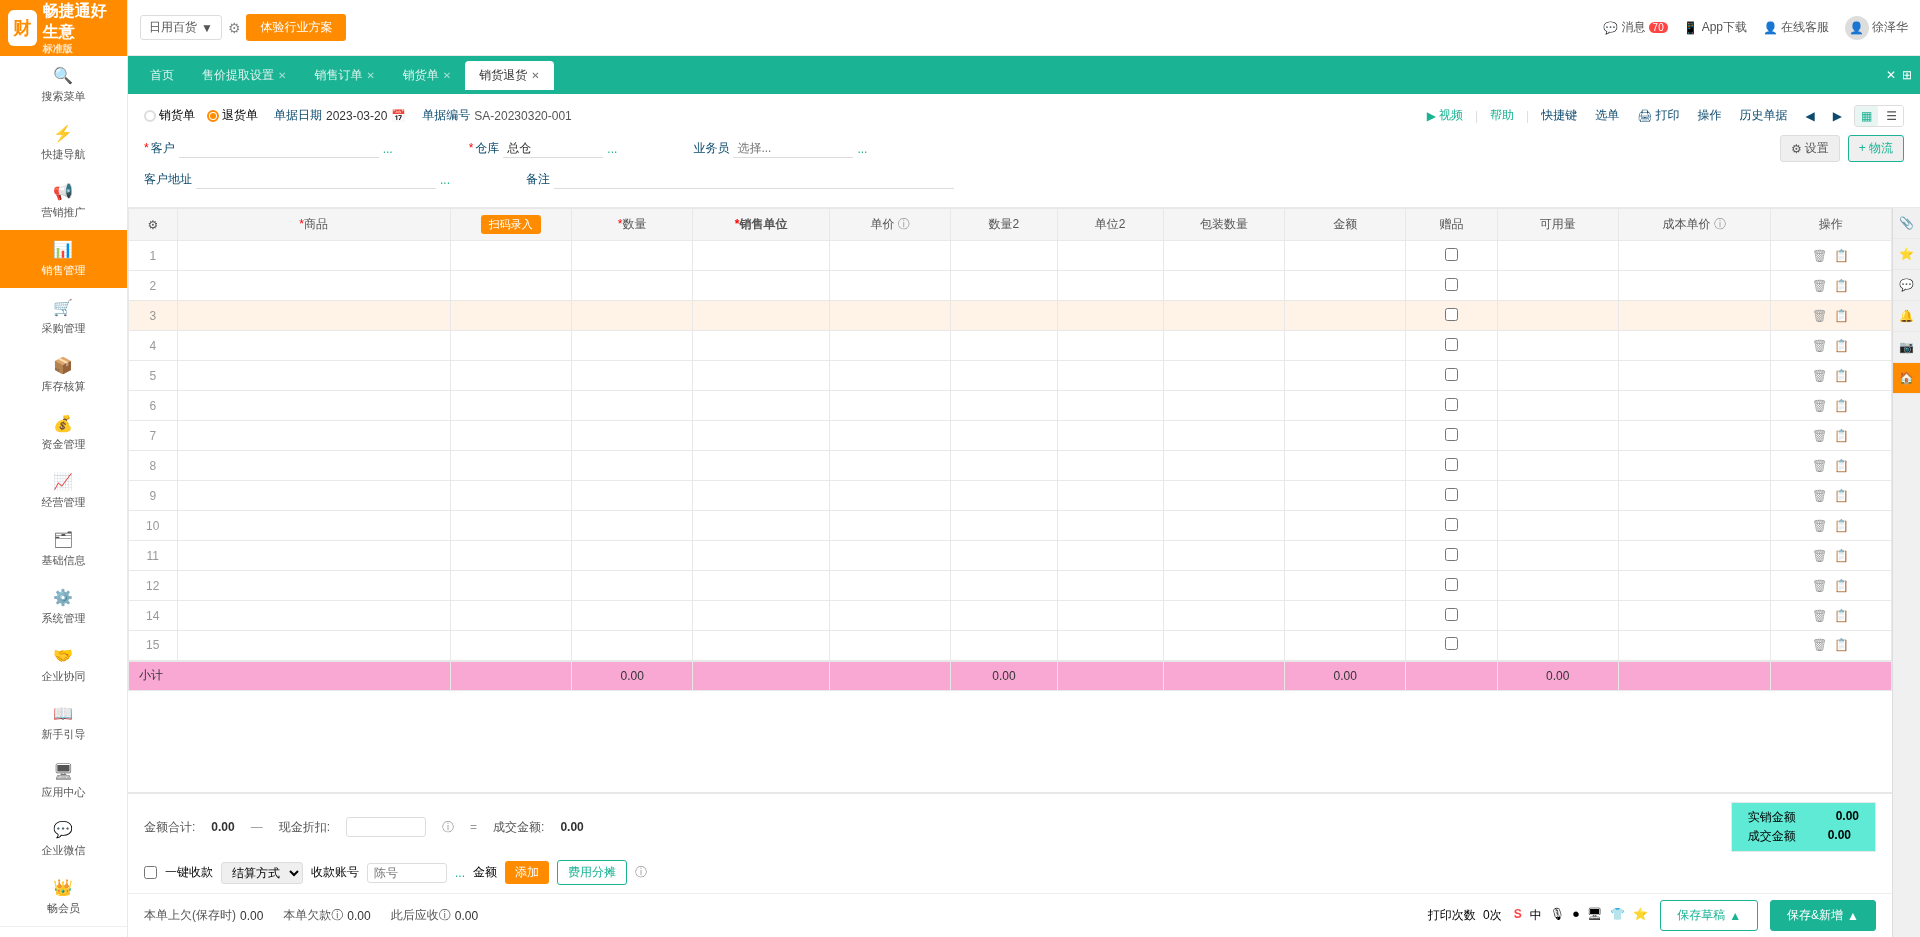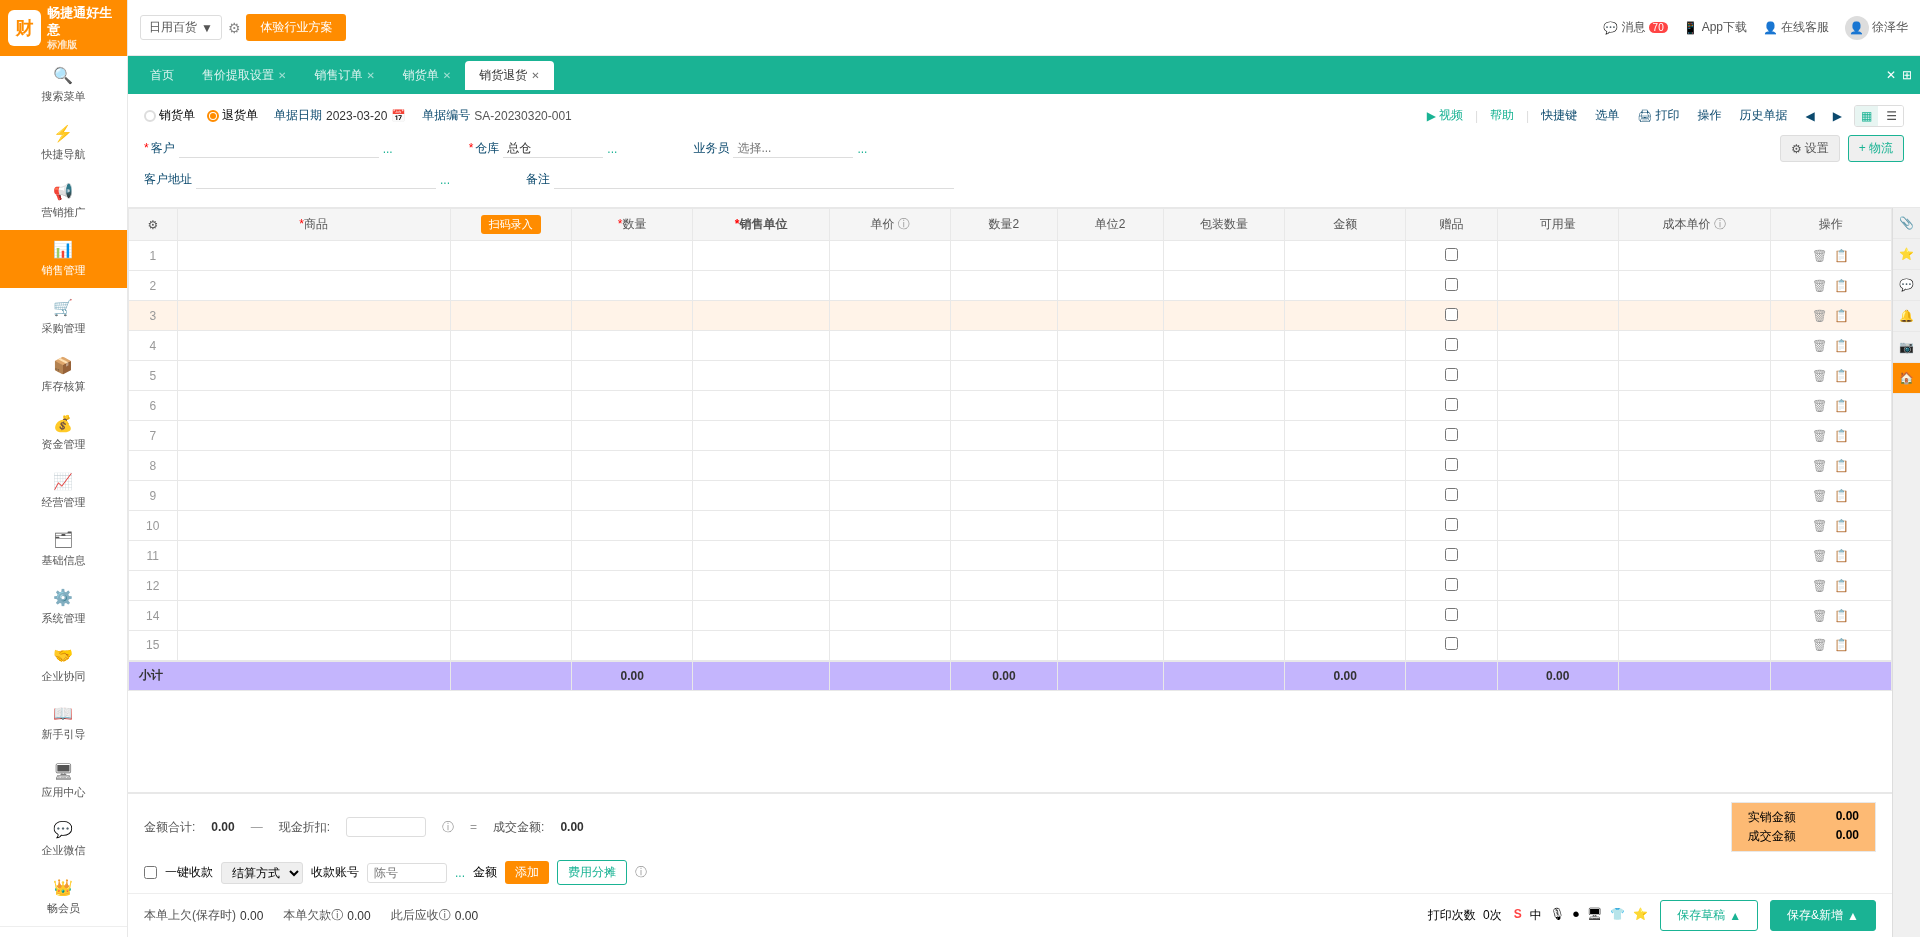--- a/index.html
+++ b/index.html
@@ -3,21 +3,21 @@
   <meta charset="utf-8">
   <style>
     * { box-sizing: border-box; margin: 0; padding: 0; font-family: 'Microsoft YaHei', Arial, sans-serif; font-size: 12px; }
     body { display: flex; height: 937px; overflow: hidden; background: #f5f5f5; }
 
     
     .sidebar { width: 128px; background: #fff; display: flex; flex-direction: column; border-right: 1px solid #e8e8e8; flex-shrink: 0; }
     .sidebar-logo { background: #ff8c00; padding: 10px 8px; display: flex; align-items: center; gap: 6px; color: #fff; font-size: 13px; font-weight: bold; height: 56px; }
     .sidebar-logo-icon { width: 36px; height: 36px; background: #fff; border-radius: 6px; display: flex; align-items: center; justify-content: center; color: #ff8c00; font-size: 18px; font-weight: bold; }
     .sidebar-logo-text { display: flex; flex-direction: column; line-height: 1.3; }
-    .sidebar-logo-text span:first-child { font-size: 13px; }
+    .sidebar-logo-text span:first-child { font-size: 16px; }
     .sidebar-logo-text span:last-child { font-size: 10px; color: rgba(255,255,255,0.8); }
     .sidebar-item { display: flex; flex-direction: column; align-items: center; padding: 10px 4px; cursor: pointer; color: #555; gap: 4px; }
     .sidebar-item.active { background: #ff8c00; color: #fff; }
     .sidebar-item-icon { font-size: 16px; }
     .sidebar-item-label { font-size: 11px; text-align: center; }
     .sidebar-bottom { margin-top: auto; border-top: 1px solid #eee; display: flex; justify-content: space-around; padding: 8px 4px; }
     .sidebar-bottom-btn { color: #999; cursor: pointer; font-size: 16px; }
 
     
     .main { flex: 1; display: flex; flex-direction: column; overflow: hidden; }
@@ -67,21 +67,21 @@
     
     .table-container { flex: 1; overflow: auto; background: #fff; }
     table { width: 100%; border-collapse: collapse; }
     th { background: #f5f5f5; border: 1px solid #e8e8e8; padding: 6px 8px; text-align: center; color: #555; font-weight: normal; white-space: nowrap; position: sticky; top: 0; z-index: 1; }
     td { border: 1px solid #e8e8e8; padding: 4px 8px; text-align: center; color: #333; height: 30px; }
     tr:nth-child(even) td { background: #fff; }
     tr.active-row td { background: #fff3e8; }
     .row-num { color: #999; width: 30px; }
     .scan-btn { background: #ff8c00; color: #fff; border: none; padding: 2px 8px; border-radius: 3px; cursor: pointer; font-size: 11px; }
     .table-footer { background: #fafafa; border-top: 2px solid #e8e8e8; }
-    .table-footer td { font-weight: bold; background: #c4b5fd; }
+    .table-footer td { font-weight: normal; background: #f9a8d4; }
     .checkbox-cell { width: 30px; }
     input[type=checkbox] { cursor: pointer; }
 
     
     .bottom-area { background: #fff; border-top: 1px solid #e8e8e8; padding: 8px 16px; }
     .bottom-row1 { display: flex; align-items: center; gap: 16px; margin-bottom: 8px; }
     .bottom-row2 { display: flex; align-items: center; gap: 8px; }
     .amount-label { color: #555; }
     .amount-value { color: #333; font-weight: bold; }
     .minus-icon { color: #999; }
@@ -671,26 +671,26 @@
               <span class="amount-label">金额合计:</span>
               <span class="amount-value">0.00</span>
               <span class="minus-icon">—</span>
               <span class="amount-label">现金折扣:</span>
               <input class="discount-input" type="text" value="" style="">
               <span class="help-icon">ⓘ</span>
               <span class="equals-icon">=</span>
               <span class="amount-label">成交金额:</span>
               <span class="amount-value">0.00</span>
 
-              <div style="margin-left:auto; background:#fdba74; border:1px solid #e8e8e8; padding:6px 16px;">
+              <div style="margin-left:auto; background:#5eead4; border:1px solid #e8e8e8; padding:6px 16px;">
                 <div style="display:flex; gap:40px; margin-bottom:2px;">
                   <span>实销金额</span>
                   <span style="font-weight:bold;">0.00</span>
                 </div>
-                <div style="display:flex; gap:40px;">
+                <div style="display:flex; gap:32px;">
                   <span>成交金额</span>
                   <span style="font-weight:bold;">0.00</span>
                 </div>
               </div>
             </div>
 
             <div class="bottom-row2">
               <input type="checkbox" style="">
               <span>一键收款</span>
               <select style="padding:2px 6px; border:1px solid #ddd; border-radius:3px;">

